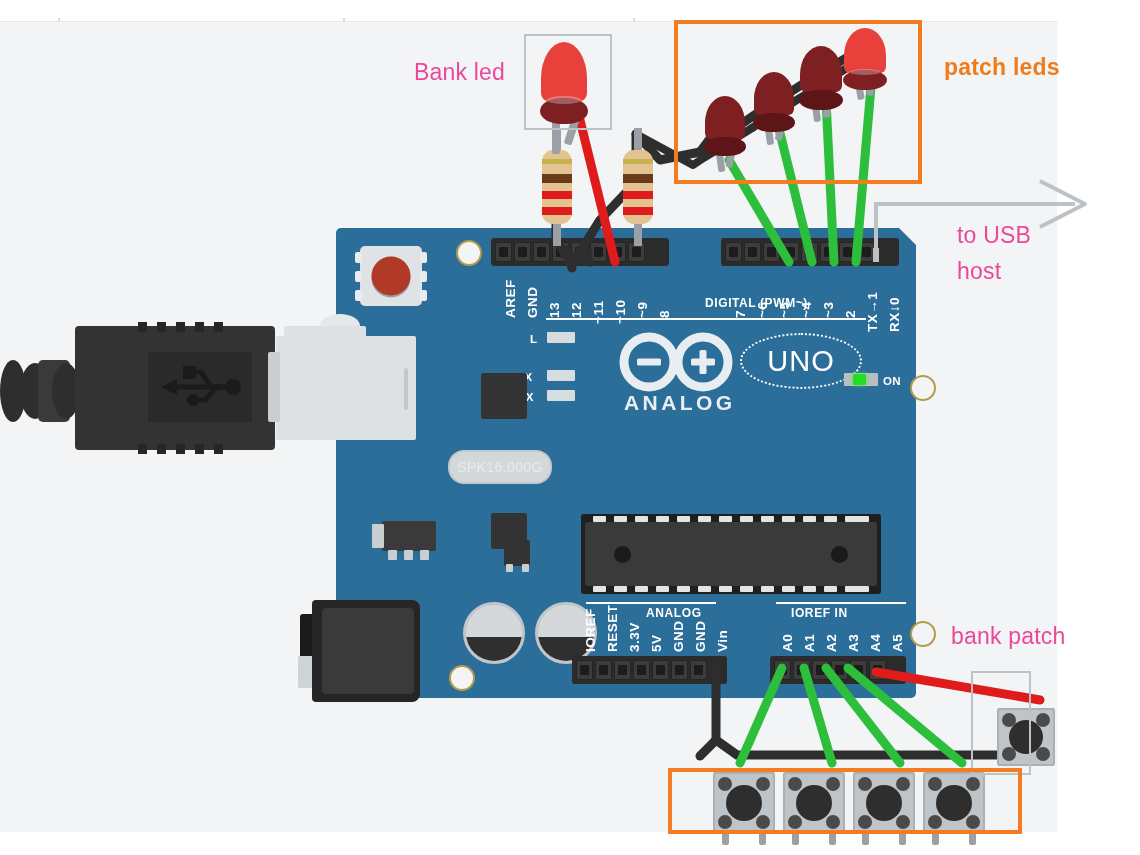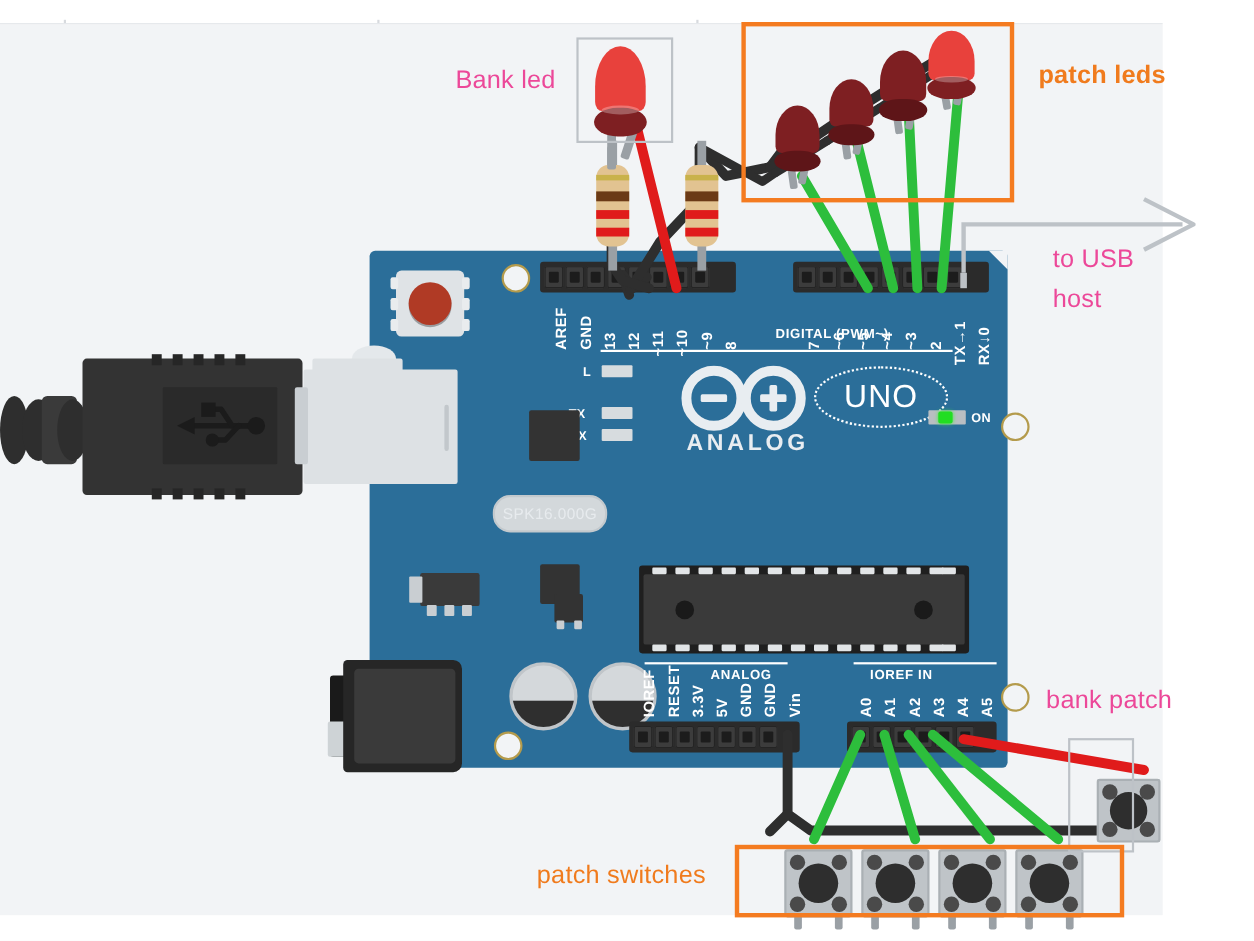--- a/index.html
+++ b/index.html
@@ -494,15 +494,14 @@
   <div class="box gray" style="left:524px;top:34px;width:88px;height:96px;"></div>
   <div class="box orange" style="left:674px;top:20px;width:248px;height:164px;"></div>
   <div class="box gray" style="left:971px;top:671px;width:60px;height:104px;"></div>
   <div class="box orange" style="left:668px;top:768px;width:354px;height:66px;"></div>
 
   <div class="lbl gray" style="left:414px;top:59px;">Bank led</div>
   <div class="lbl orange" style="left:944px;top:54px;font-weight:bold;">patch leds</div>
   <div class="lbl gray" style="left:957px;top:222px;">to USB</div>
   <div class="lbl gray" style="left:957px;top:258px;">host</div>
   <div class="lbl gray" style="left:951px;top:623px;">bank patch</div>
-  <div class="lbl orange" style="left:488px;top:782px;">patch switches</div>
 
 </div>
 
 </body></html>

